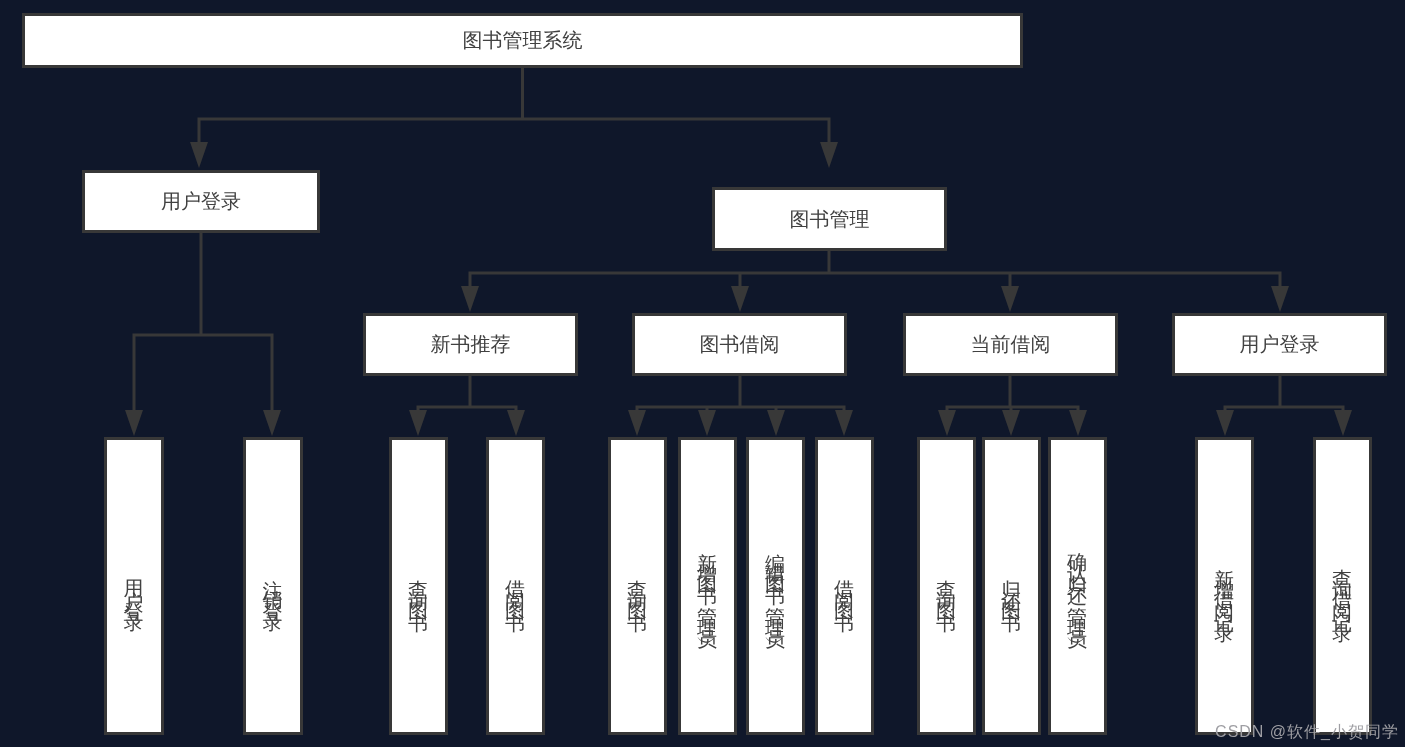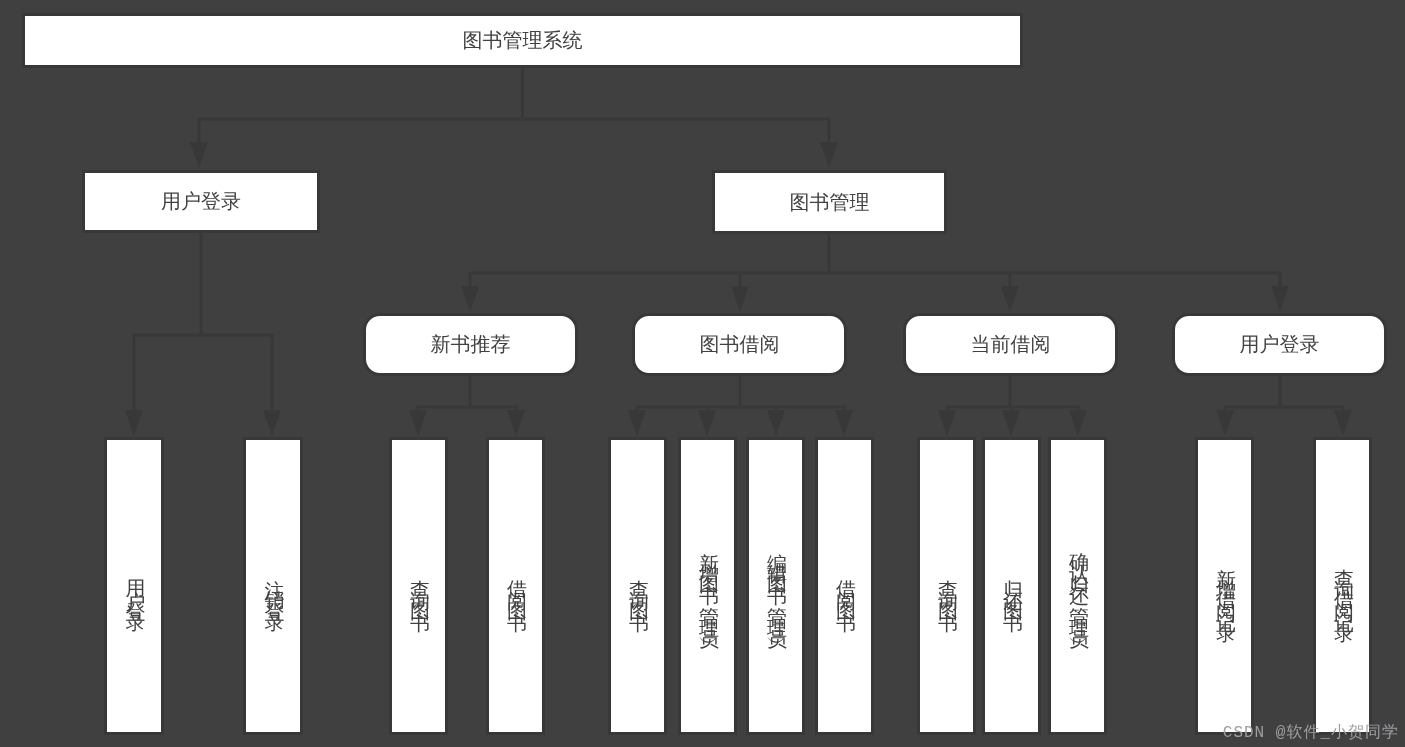--- a/index.html
+++ b/index.html
@@ -1,21 +1,21 @@
 <!DOCTYPE html>
 <html><head>
 <meta charset="utf-8">
 <style>
   html, body { margin: 0; padding: 0; background: #ffffff; }
   .stage {
     position: relative;
     width: 1405px;
     height: 747px;
-    background: #404040;
-    font-family: Liberation Mono, monospace;
+    background: #0f172a;
+    font-family: Liberation Sans, sans-serif;
     overflow: hidden;
   }
   .wires { position: absolute; left: 0; top: 0; }
   .node {
     position: absolute;
     box-sizing: border-box;
     border: 3px solid #383838;
     background: #ffffff;
     color: #414141;
     display: flex;
@@ -30,23 +30,23 @@
     line-height: 1;
     top: 437px;
     height: 298px;
     width: 59px;
     padding: 6px 0;
   }
   
   .n-root { left: 22px; top: 13px; width: 1001px; height: 55px; }
   
   .n-userlogin { left: 82px;  top: 170px; width: 238px; height: 63px; }
-  .n-bookmgmt  { left: 712px; top: 170px; width: 235px; height: 64px; }
+  .n-bookmgmt  { left: 712px; top: 187px; width: 235px; height: 64px; }
   
-  .lvl3 { top: 313px; height: 63px; width: 215px; border-radius: 17px; }
+  .lvl3 { top: 313px; height: 63px; width: 215px; }
   .n-newbook  { left: 363px; }
   .n-borrow   { left: 632px; }
   .n-current  { left: 903px; }
   .n-records  { left: 1172px; }
   
   .lf1  { left: 104px;  width: 60px; }
   .lf2  { left: 243px;  width: 60px; }
   .lf3  { left: 389px;  }
   .lf4  { left: 486px;  }
   .lf5  { left: 608px;  }

